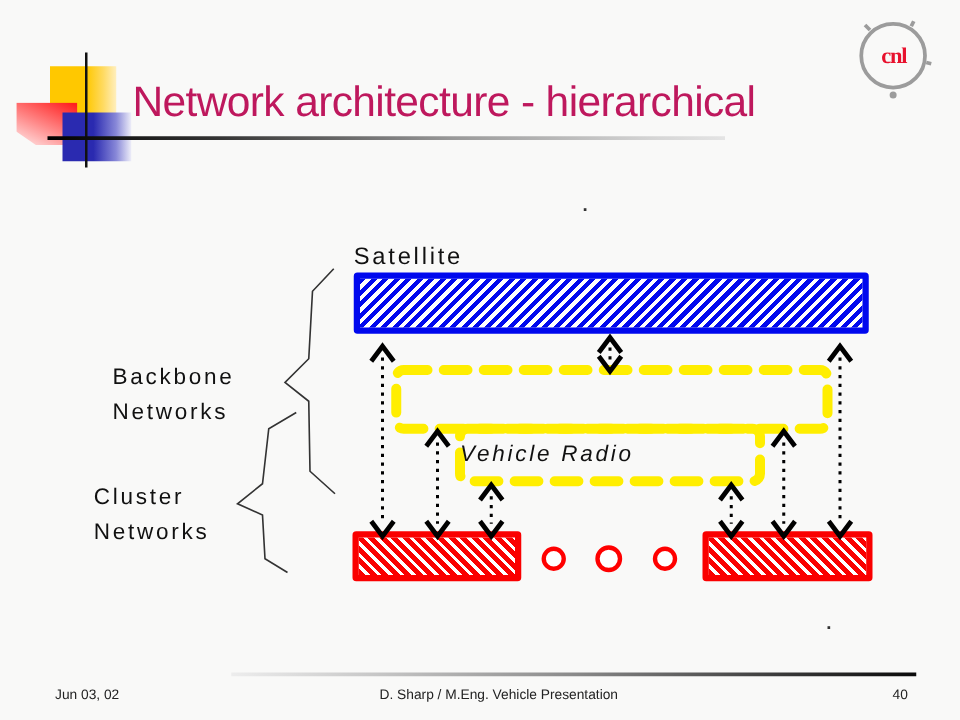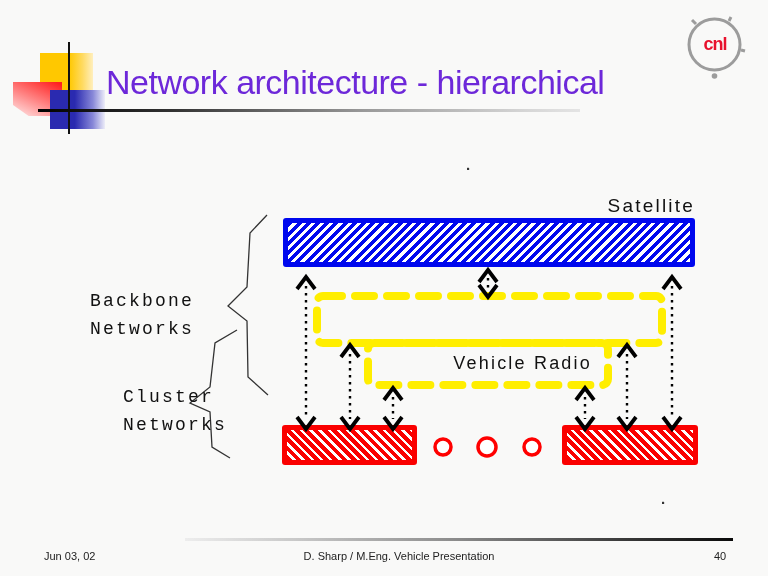--- a/index.html
+++ b/index.html
@@ -12,44 +12,44 @@
   .dec-red{position:absolute;left:13px;top:82px;width:49px;height:34px;
     background:linear-gradient(205deg,#FF2020 5%,#FF8888 55%,#FFE9E9);
     clip-path:polygon(0 0,100% 0,100% 100%,32% 100%,0 68%);}
   .dec-blue{position:absolute;left:50px;top:90px;width:55px;height:39px;
     background:linear-gradient(90deg,#2A2AB0 45%,#8888D8 78%,#EDEDF8);}
   .dec-vline{position:absolute;left:68px;top:42px;width:2px;height:92px;background:#111;}
   .dec-hline{position:absolute;left:38px;top:109px;width:542px;height:3px;
     background:linear-gradient(90deg,#000 0,#333 25%,#999 60%,#D6D6D6 90%,#E4E4E4);}
 
   .title{position:absolute;left:106px;top:63px;font-size:34px;letter-spacing:-0.5px;
-    color:#6d28d9;white-space:nowrap;}
+    color:#be185d;white-space:nowrap;}
 
   
   .logo{position:absolute;left:684px;top:12px;width:64px;height:70px;}
   .logo-text{position:absolute;left:5px;top:22px;width:52px;text-align:center;
-    font-family:Liberation Sans, sans-serif;font-weight:bold;font-size:18px;
+    font-family:Liberation Serif, serif;font-weight:bold;font-size:18px;
     letter-spacing:-1px;color:#E8112D;}
 
   
   .box{position:absolute;box-sizing:border-box;}
   .satellite-box{left:283px;top:218px;width:412px;height:49px;border:5px solid #0008EE;border-radius:3px;
     background:repeating-linear-gradient(135deg,#0008EE 0 3.5px,#fff 3.5px 6.5px);}
   .cluster-box-left{left:282px;top:425px;width:135px;height:40px;border:5px solid #FA0000;border-radius:3px;
     background:repeating-linear-gradient(45deg,#FA0000 0 4px,#fff 4px 6.5px);}
   .cluster-box-right{left:562px;top:425px;width:136px;height:40px;border:5px solid #FA0000;border-radius:3px;
     background:repeating-linear-gradient(45deg,#FA0000 0 4px,#fff 4px 6.5px);}
 
   .dlabel{position:absolute;color:#111;font-size:18px;letter-spacing:2.2px;white-space:nowrap;}
-  .satellite-label{left:283px;top:195px;width:412px;text-align:right;font-size:19px;}
+  .satellite-label{left:283px;top:195px;width:412px;text-align:left;font-size:19px;}
   .transportable-label{left:317px;top:310px;width:345px;text-align:center;}
-  .vehicle-label{left:352px;top:353px;width:240px;text-align:right;}
+  .vehicle-label{left:368px;top:353px;width:240px;text-align:left;font-style:italic;}
   .backbone-label{left:90px;top:287px;line-height:28px;}
-  .cluster-label{left:75px;top:383px;line-height:28px;margin-left:48px;}
-  .dlabel span{display:block;font-family:Liberation Mono, monospace;}
+  .cluster-label{left:75px;top:383px;line-height:28px;}
+  .dlabel span{display:block;}
 
   .dot-marker{position:absolute;color:#333;font-size:15px;font-weight:bold;}
   .dot-1{left:466px;top:156px;}
   .dot-2{left:661px;top:490px;}
 
   .overlay{position:absolute;left:0;top:0;width:768px;height:576px;pointer-events:none;}
 
   
   .footer-line{position:absolute;left:185px;top:538px;width:548px;height:3px;
     background:linear-gradient(90deg,#EDEDED 0,#C9C9C9 20%,#8A8A8A 50%,#3A3A3A 80%,#0A0A0A);}

